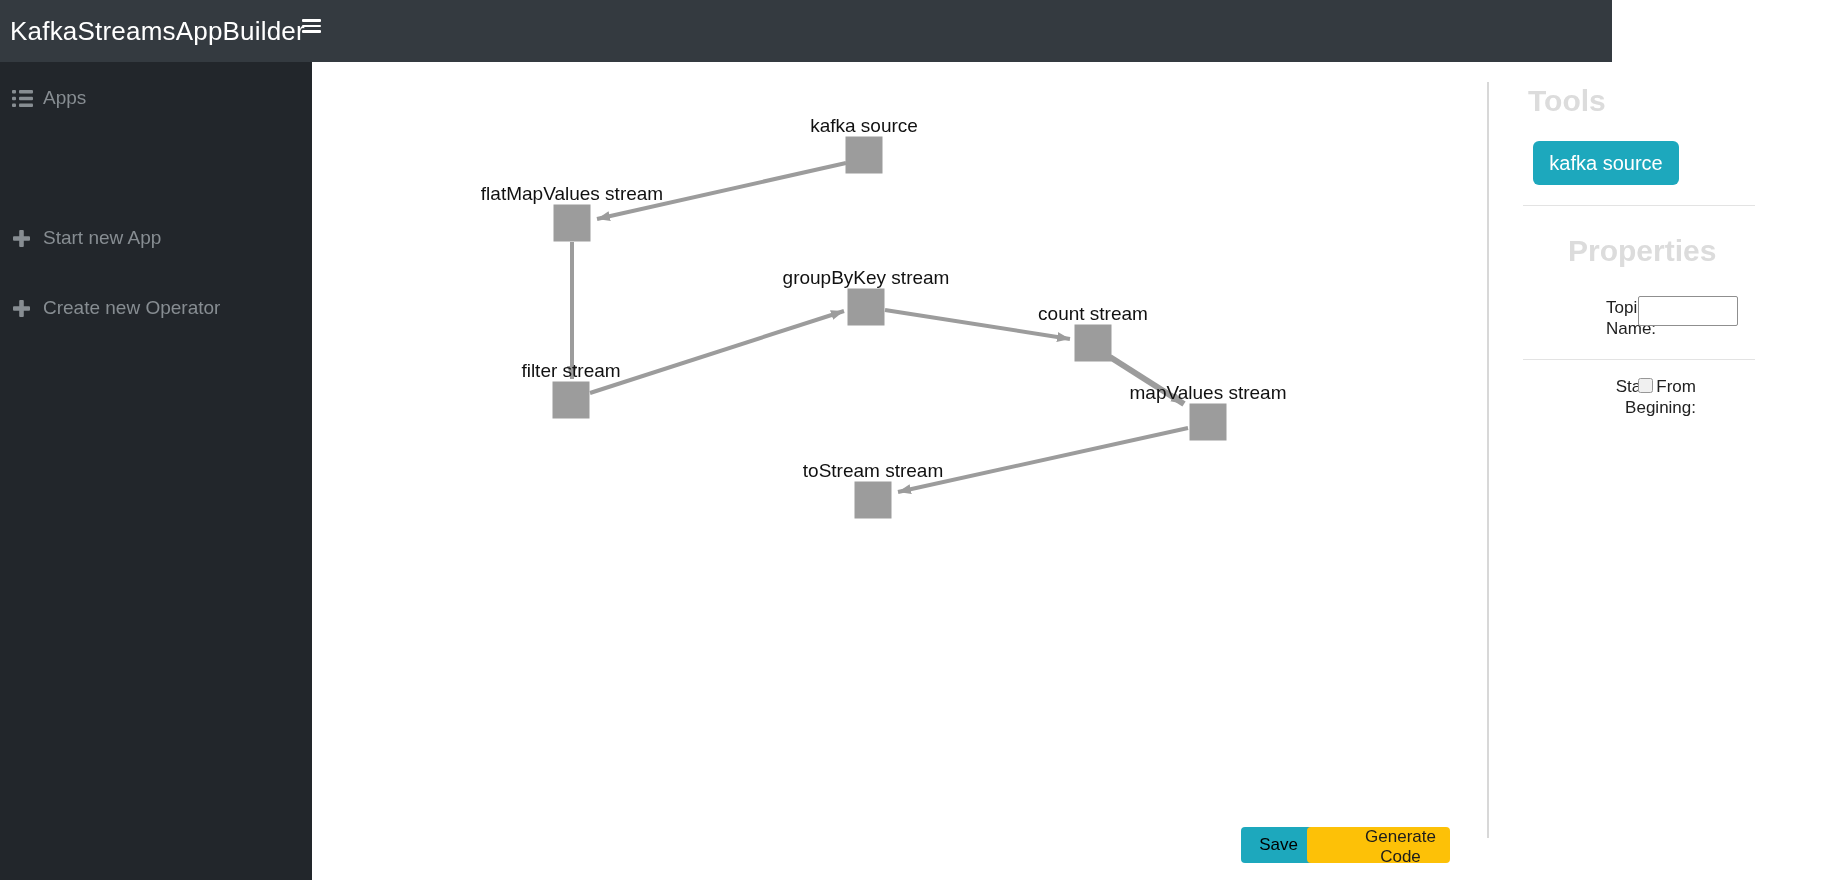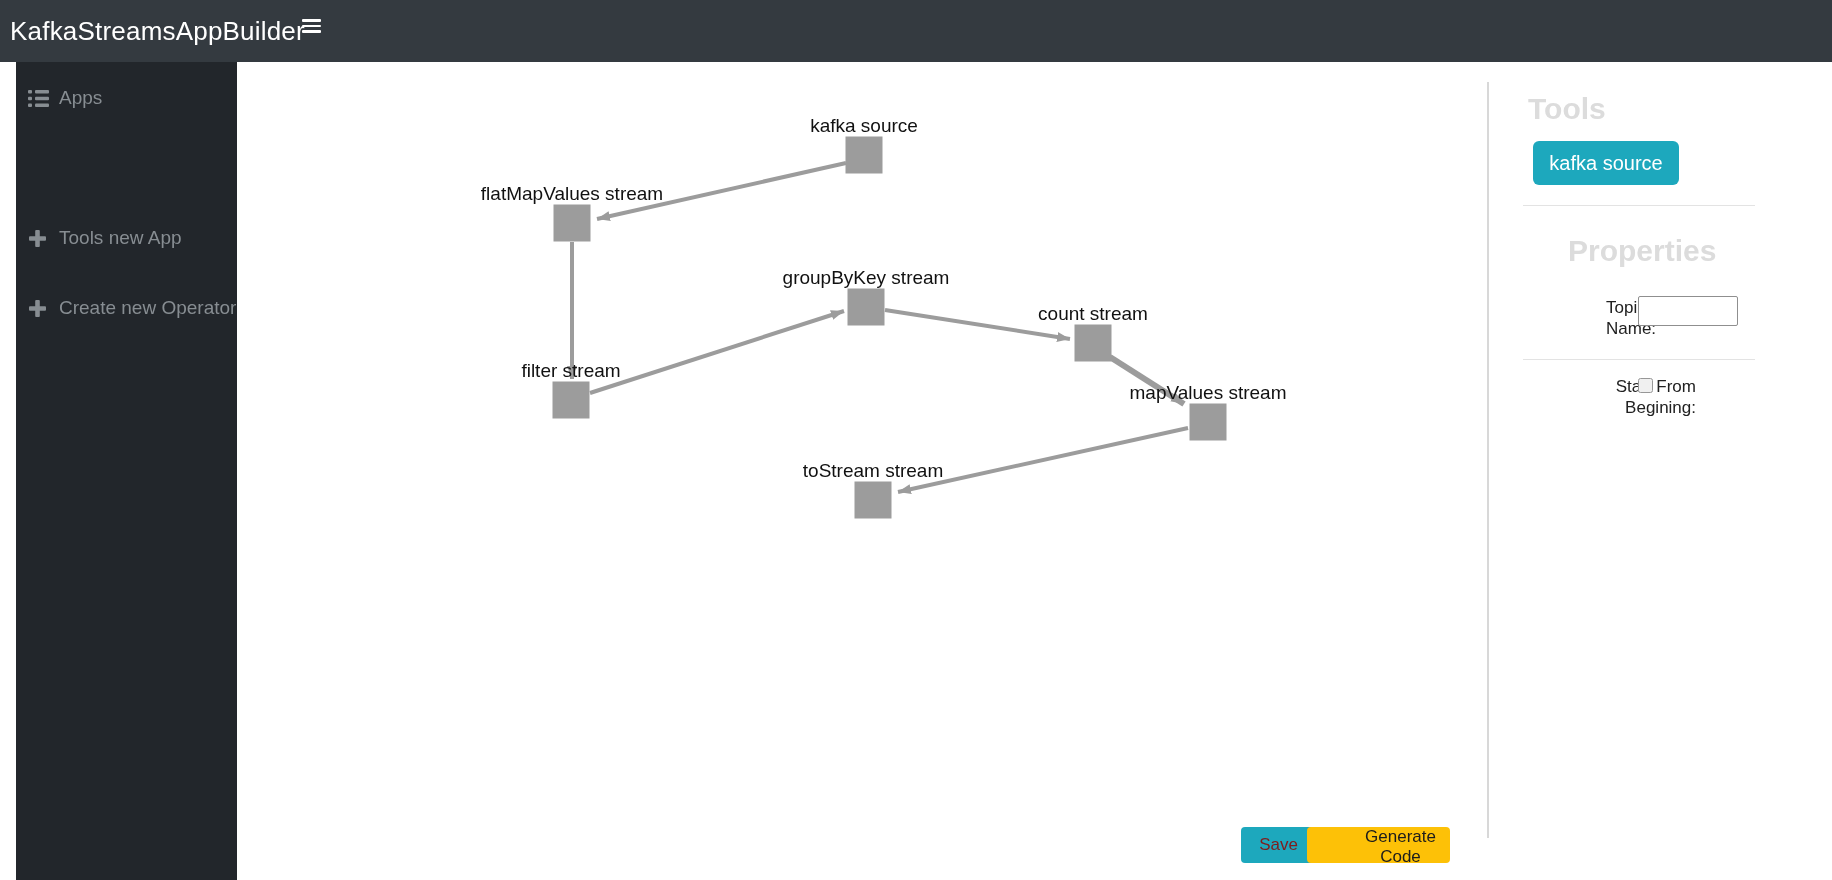--- a/index.html
+++ b/index.html
@@ -1,64 +1,64 @@
 <!DOCTYPE html>
 <html><head>
 <meta charset="utf-8">
 <style>
   * { margin:0; padding:0; box-sizing:border-box; }
   html,body { width:1832px; height:880px; overflow:hidden; background:#fff;
               font-family:"Liberation Sans", sans-serif; }
   .page { position:relative; width:1832px; height:880px; }
 
   
-  .topbar { position:absolute; left:0; top:0; width:1832px; height:62px;
+  .topbar { position:absolute; left:0; top:0; width:1612px; height:62px;
             background:#343a40; z-index:30; display:flex; align-items:center;text-align:center; }
   .brand { color:#ffffff; font-size:26px; font-weight:500; margin-left:10px; letter-spacing:0.2px; }
   .hamburger { position:absolute; left:302px; top:19px; width:19px; height:14px;
                display:flex; flex-direction:column; justify-content:space-between; cursor:pointer; }
   .hamburger span { display:block; height:2.6px; background:#ffffff; border-radius:1px; }
 
   
-  .sidebar { position:absolute; left:16px; top:62px; width:221px; height:818px;
+  .sidebar { position:absolute; left:0; top:62px; width:312px; height:818px;
              background:#22262b; z-index:20; }
   .side-item { position:absolute; left:0; width:272px; height:40px; display:flex;
                align-items:center; padding-left:12px; color:#878d92; font-size:19px; cursor:pointer; }
   .side-item .ic { width:22px; height:20px; margin-right:9px; flex:0 0 22px; display:flex; align-items:center; }
   .side-item svg { display:block; }
 
   
   #graph-svg { position:absolute; left:0; top:0; width:1832px; height:880px; z-index:1; }
   .node-label { font-family:"Liberation Sans", sans-serif; font-size:19px; fill:#111111; }
 
   
   .vdivider { position:absolute; left:1487px; top:82px; width:2px; height:756px;
               background:#d8d8d8; z-index:10; }
   .panel-heading { position:absolute; color:#dcdcdc; font-size:30px; font-weight:700; z-index:10; }
-  .tools-heading { left:1528px; top:84px;margin-top:8px; }
+  .tools-heading { left:1528px; top:84px; }
   .props-heading { left:1568px; top:234px; }
   .tool-btn { position:absolute; left:1533px; top:141px; width:146px; height:44px;
               background:#1da8bd; color:#ffffff; font-size:20px; border:none; border-radius:6px;
               cursor:pointer; z-index:10; font-family:"Liberation Sans", sans-serif; }
   .hr { position:absolute; left:1523px; width:232px; height:1px; background:#e3e3e3; z-index:10; }
   .hr1 { top:205px; } .hr2 { top:359px; }
   .prop-label { position:absolute; left:1606px; width:90px; color:#212121; font-size:17px;
                 line-height:21px; z-index:10; }
   .topic-label { top:297px; }
   .start-label { top:376px;text-align:right; }
   .topic-input { position:absolute; left:1638px; top:296px; width:100px; height:30px;
                  border:1px solid #8f8f8f; border-radius:2px; background:#ffffff; z-index:10;
                  font-size:16px; padding:0 6px; font-family:"Liberation Sans", sans-serif; }
   .checkbox { position:absolute; left:1638px; top:378px; width:15px; height:15px;
               border:1px solid #979797; border-radius:2.5px; background:#f0f0f0; z-index:10; cursor:pointer; }
 
   
   .action-btn { position:absolute; top:827px; height:36px; border:none; border-radius:4px;
                 font-size:17px; cursor:pointer; z-index:15; font-family:"Liberation Sans", sans-serif; }
-  .save-btn { left:1241px; width:75px; background:#1da8bd; color:#7f1d1d; }
+  .save-btn { left:1241px; width:75px; background:#1da8bd; color:#000000; }
   .generate-btn { left:1307px; width:143px; background:#fdc107; color:#1c1c1c;padding-left:44px; }
 </style>
 </head>
 <body>
 
 <div class="page">
 
   <svg id="graph-svg" viewBox="0 0 1832 880" xmlns="http://www.w3.org/2000/svg">
     <defs>
       <marker id="arrow" markerUnits="userSpaceOnUse" markerWidth="15" markerHeight="12" refX="13" refY="5" orient="auto">
@@ -120,21 +120,21 @@
     </div>
     <div class="side-item" style="top:156px">
       <span class="ic">
         <svg width="19" height="19" viewBox="0 0 19 19">
           <g fill="#878d92">
             <rect x="7.2" y="1" width="4.6" height="17" rx="1"></rect>
             <rect x="1" y="7.2" width="17" height="4.6" rx="1"></rect>
           </g>
         </svg>
       </span>
-      <span>Tools new App</span>
+      <span>Start new App</span>
     </div>
     <div class="side-item" style="top:226px">
       <span class="ic">
         <svg width="19" height="19" viewBox="0 0 19 19">
           <g fill="#878d92">
             <rect x="7.2" y="1" width="4.6" height="17" rx="1"></rect>
             <rect x="1" y="7.2" width="17" height="4.6" rx="1"></rect>
           </g>
         </svg>
       </span>

